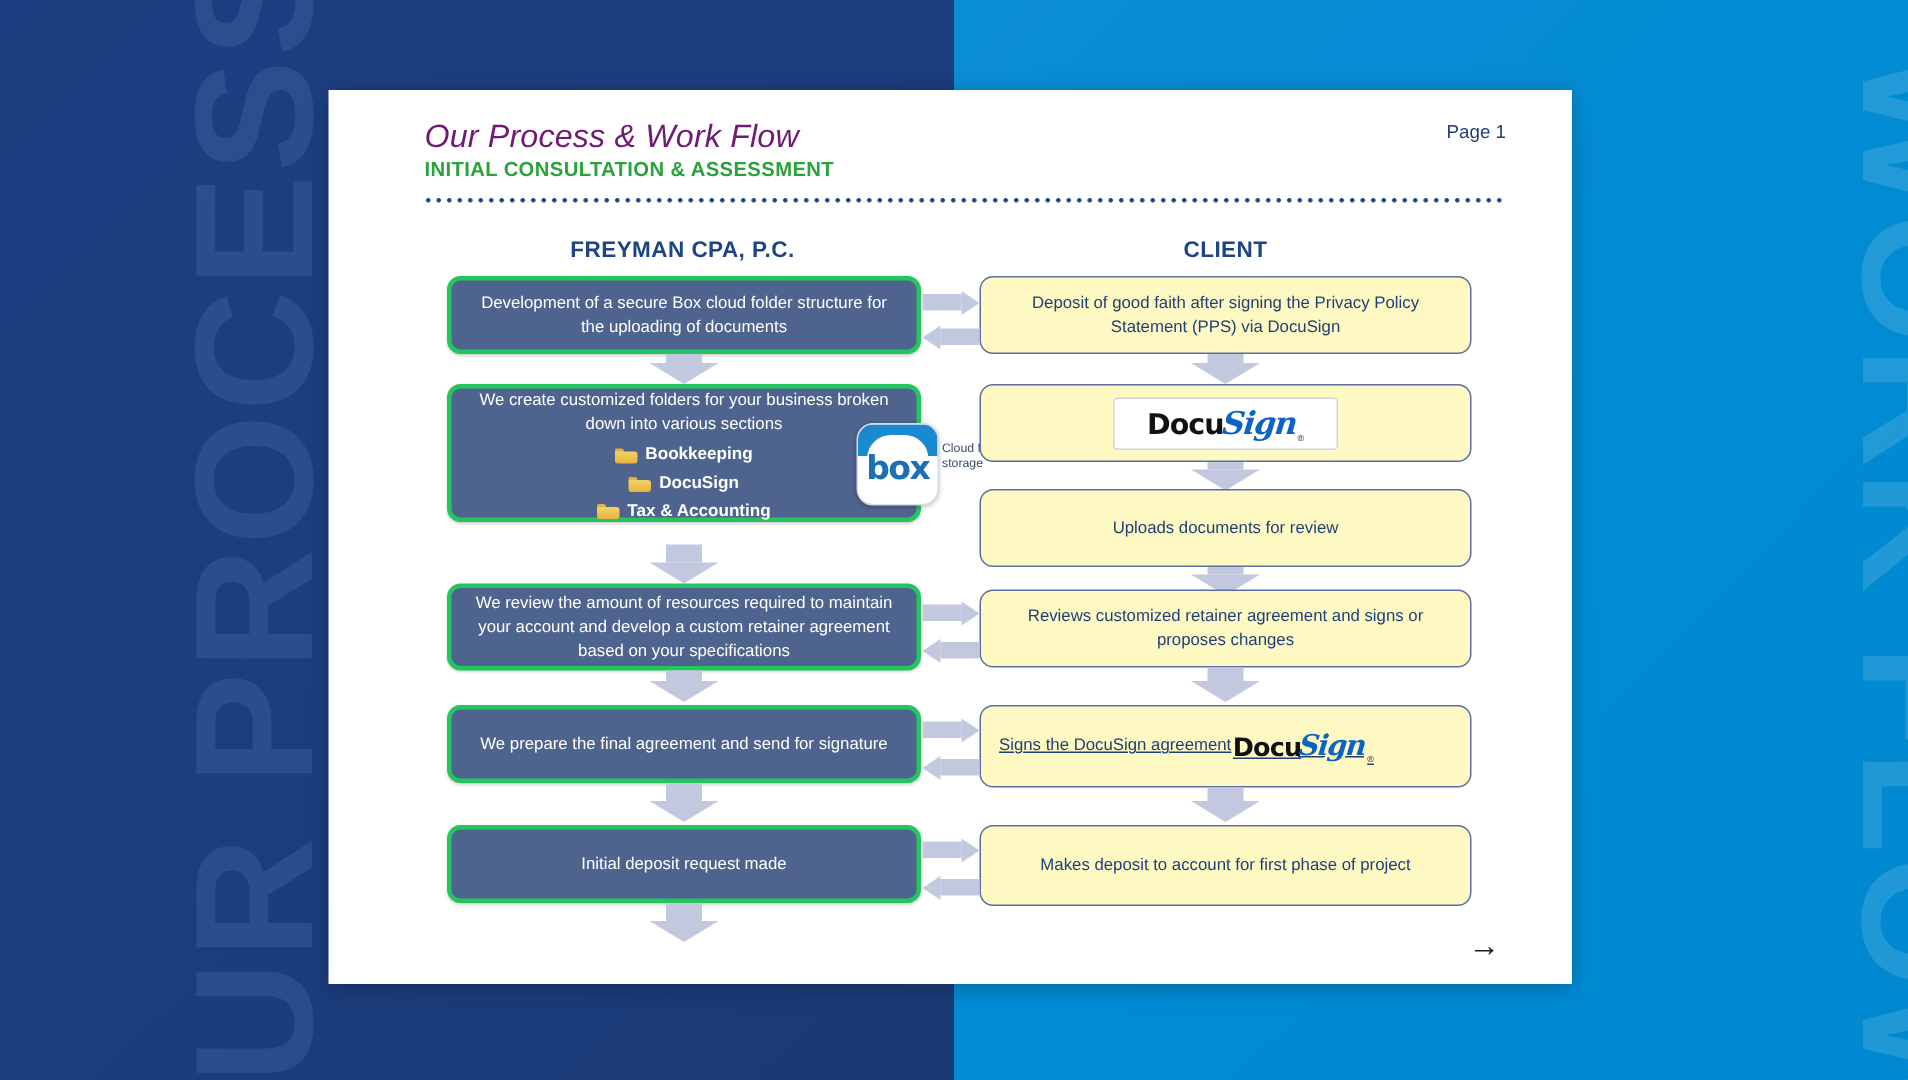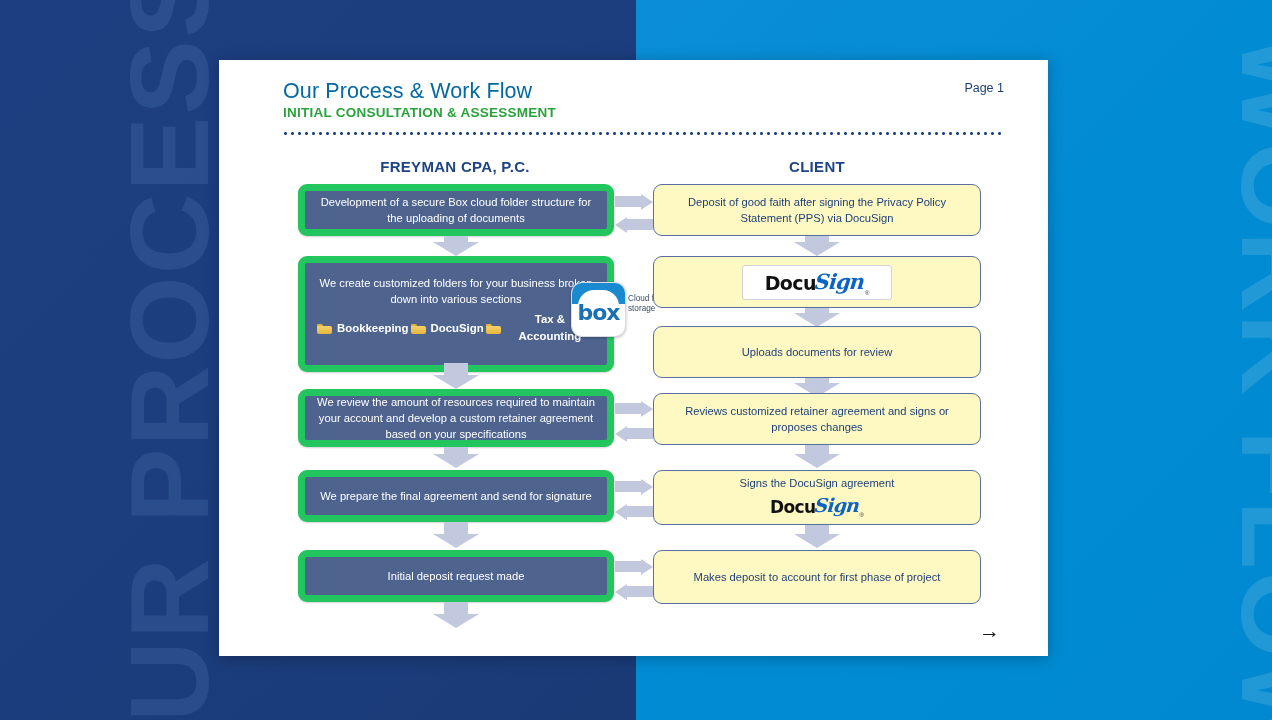--- a/index.html
+++ b/index.html
@@ -49,22 +49,23 @@
     box-shadow:0 2px 14px rgba(0,0,0,.25);
   }
   .card-inner{position:absolute;left:0;top:0;right:0;bottom:0;}
 
   .page-label{
     position:absolute;right:44px;top:21px;
     font-size:12.5px;color:#1f3f77;
   }
   .title{
     position:absolute;left:64px;top:19px;
-    font-size:21.5px;color:#0369a1;font-weight:normal;
+    font-size:21.5px;color:#701a75;font-weight:normal;
     letter-spacing:.1px;
+    font-style:italic;
   }
   .subtitle{
     position:absolute;left:64px;top:45px;
     font-size:13.5px;color:#2aa33c;font-weight:bold;letter-spacing:.25px;
   }
   .divider{
     position:absolute;left:63px;top:72px;width:720px;height:3px;
     background-image:radial-gradient(circle,#1f4484 1.3px,rgba(0,0,0,0) 1.6px);
     background-size:7px 3px;background-repeat:repeat-x;
   }
@@ -86,44 +87,44 @@
     display:flex;align-items:center;justify-content:center;
     text-align:center;
     font-size:11.2px;
     line-height:1.45;
     padding:6px 12px;
   }
   .box.left{
     left:79px;width:316px;
     background:#4e648f;
     color:#ffffff;
-    border:7px solid #22c55e;
+    border:3px solid #22c55e;
     box-shadow:0 1px 2px rgba(0,0,0,.18);
   }
   .box.right{
     left:434px;width:328px;
     background:#fef9c3;
     color:#1f3f77;
     border:1.3px solid #5a6fa0;
   }
 
   .box-r1{top:124px;height:52px;}
-  .box-r2-left{top:196px;height:116px;align-items:flex-start;padding-top:12px;}
+  .box-r2-left{top:196px;height:92px;align-items:flex-start;padding-top:0;}
   .box-r2-right{top:196px;height:52px;}
   .box-r3-right{top:266px;height:52px;}
   .box-r3-left{top:329px;height:58px;}
   .box-r4-right{top:333px;height:52px;}
   .box-r5-left{top:410px;height:52px;}
   .box-r5-right{top:410px;height:55px;}
   .box-r6-left{top:490px;height:52px;}
   .box-r6-right{top:490px;height:54px;}
 
   .folders{
     margin-top:4px;
-    display:flex;flex-direction:row;align-items:center;gap:2px;
+    display:flex;flex-direction:column;align-items:center;gap:2px;
   }
   .folder-row{
     display:flex;align-items:center;gap:5px;
     font-weight:bold;font-size:11.4px;color:#ffffff;
   }
   .folder-ico{
     width:15px;height:11px;position:relative;display:inline-block;
   }
   .folder-ico:before{
     content:"";position:absolute;left:0;top:1px;width:6px;height:3px;
@@ -177,22 +178,23 @@
     letter-spacing:-1px;margin-left:-1px;
     transform:skewX(-6deg);
   }
   .ds .reg{font-size:6px;color:#333;margin-left:1px;align-self:flex-end;}
   .ds-panel{
     width:148px;height:33px;
     background:#ffffff;border:1px solid #cfd4dd;border-radius:3px;
     display:flex;align-items:center;justify-content:center;
   }
   .r5-right-inner{
-    display:flex;flex-direction:column;align-items:center;gap:1px;
+    display:flex;align-items:center;gap:1px;
     width:100%;
+    text-decoration:underline;
   }
   .r5-right-inner .ds .docu{font-size:17px;}
   .r5-right-inner .ds .sign{font-size:19px;}
 
   
   .arrow-d{position:absolute;width:46px;}
   .arrow-d .shaft{
     width:24px;margin:0 auto;background:#c2c8de;
   }
   .arrow-d .head{

